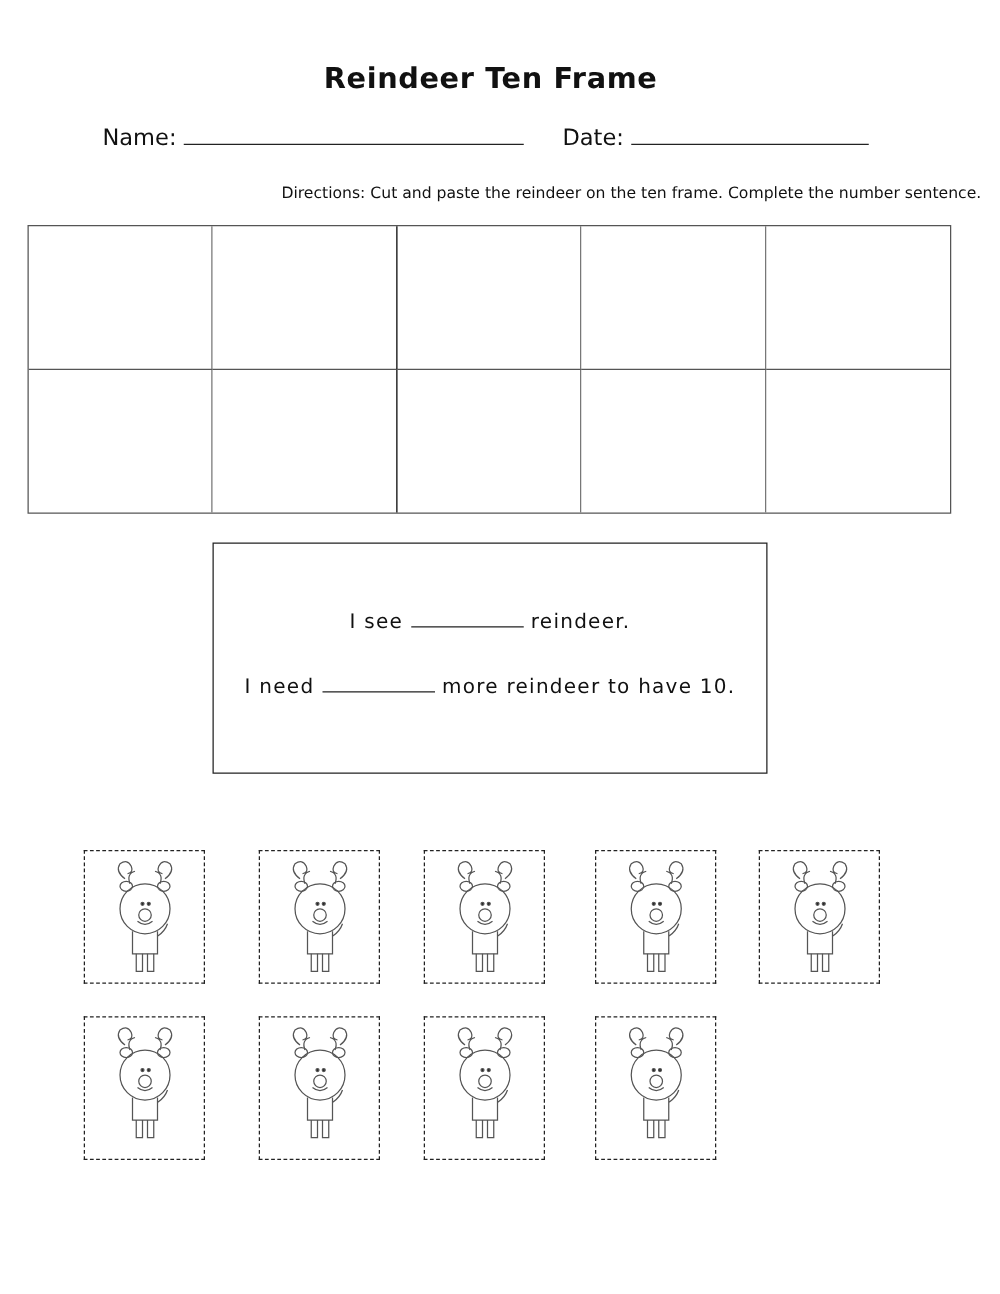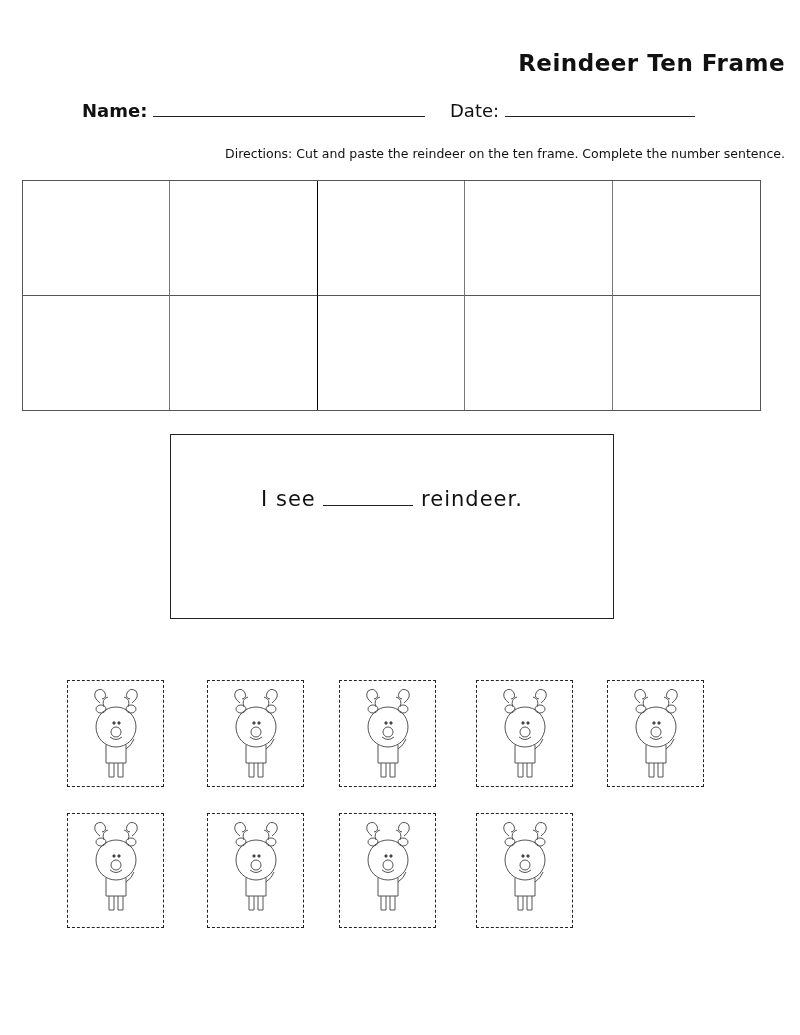--- a/index.html
+++ b/index.html
@@ -1,29 +1,29 @@
 <!DOCTYPE html>
 <html><head>
   <meta charset="utf-8">
   <style>
     html, body { margin:0; padding:0; background:#ffffff; }
     body { width:800px; height:1035px; position:relative; overflow:hidden; font-family:"DejaVu Sans", sans-serif; color:#111; }
-    .title { position:absolute; left:0; width:785px; top:50px; text-align:right; font-size:23px; font-weight:bold; letter-spacing:0.5px; }
+    .title { position:absolute; left:0; width:785px; top:50px; text-align:center; font-size:23px; font-weight:bold; letter-spacing:0.5px; }
     .name-row { position:absolute; top:100px; left:82px; font-size:18px; }
-    .name-row .lbl { font-weight:bold; }
+    .name-row .lbl { font-weight:normal; }
     .line { display:inline-block; border-bottom:1.5px solid #222; vertical-align:baseline; height:14px; }
     .date-row { position:absolute; top:100px; left:450px; font-size:18px; }
     .date-row .lbl { font-weight:normal; }
     .directions { position:absolute; top:146px; left:0; width:785px; text-align:right; font-size:12.5px; }
     .frame { position:absolute; left:22px; top:180px; width:739px; height:231px; border:1.5px solid #555; box-sizing:border-box; display:grid; grid-template-columns:repeat(5,1fr); grid-template-rows:repeat(2,1fr); }
     .cell { border-right:1.5px solid #777; border-bottom:1.5px solid #555; }
     .cell:nth-child(5n) { border-right:none; }
     .cell:nth-child(n+6) { border-bottom:none; }
     .cell:nth-child(5n+2) { border-right-color:#000; }
-    .sentence-box { position:absolute; left:170px; top:434px; width:444px; height:185px; border:1.5px solid #222; box-sizing:border-box; text-align:center; font-size:21px; letter-spacing:1px; }
+    .sentence-box { position:absolute; left:170px; top:434px; width:444px; height:185px; border:1.5px solid #222; box-sizing:border-box; text-align:center; font-size:16px; letter-spacing:1px; }
     .s1 { position:absolute; top:52px; width:100%; }
     .s2 { position:absolute; top:98px; width:100%; line-height:32px; }
     .blank { display:inline-block; width:90px; border-bottom:1.5px solid #222; height:14px; }
     .card { position:absolute; width:97px; height:107px; border:1.5px dashed #222; box-sizing:border-box; }
     .card svg { position:absolute; left:14px; top:4px; }
   </style>
 </head>
 <body>
 
 <div class="title">Reindeer Ten Frame</div>
@@ -51,20 +51,25 @@
   <div class="cell"></div>
   <div class="cell"></div>
 </div>
 
 <div class="sentence-box">
   <div class="s1">
     <span>I see</span>
     <span class="blank"></span>
     <span>reindeer.</span>
   </div>
+  <div class="s2">
+    <span>I need</span>
+    <span class="blank"></span>
+    <span>more reindeer to have 10.</span>
+  </div>
 </div>
 
 <div id="cards">
     <div class="card" style="left: 67px; top: 680px;">
   <svg width="68" height="98" viewBox="0 0 68 98" fill="none" stroke="#555" stroke-width="1">
     <path d="M18 18 q-8 -6 -4 -12 q6 -4 9 2 q2 5 -3 6 M22 22 q-3 -8 4 -10"></path>
     <path d="M50 18 q8 -6 4 -12 q-6 -4 -9 2 q-2 5 3 6 M46 22 q3 -8 -4 -10"></path>
     <ellipse cx="19" cy="24" rx="5" ry="4"></ellipse>
     <ellipse cx="49" cy="24" rx="5" ry="4"></ellipse>
     <circle cx="34" cy="42" r="20"></circle>

